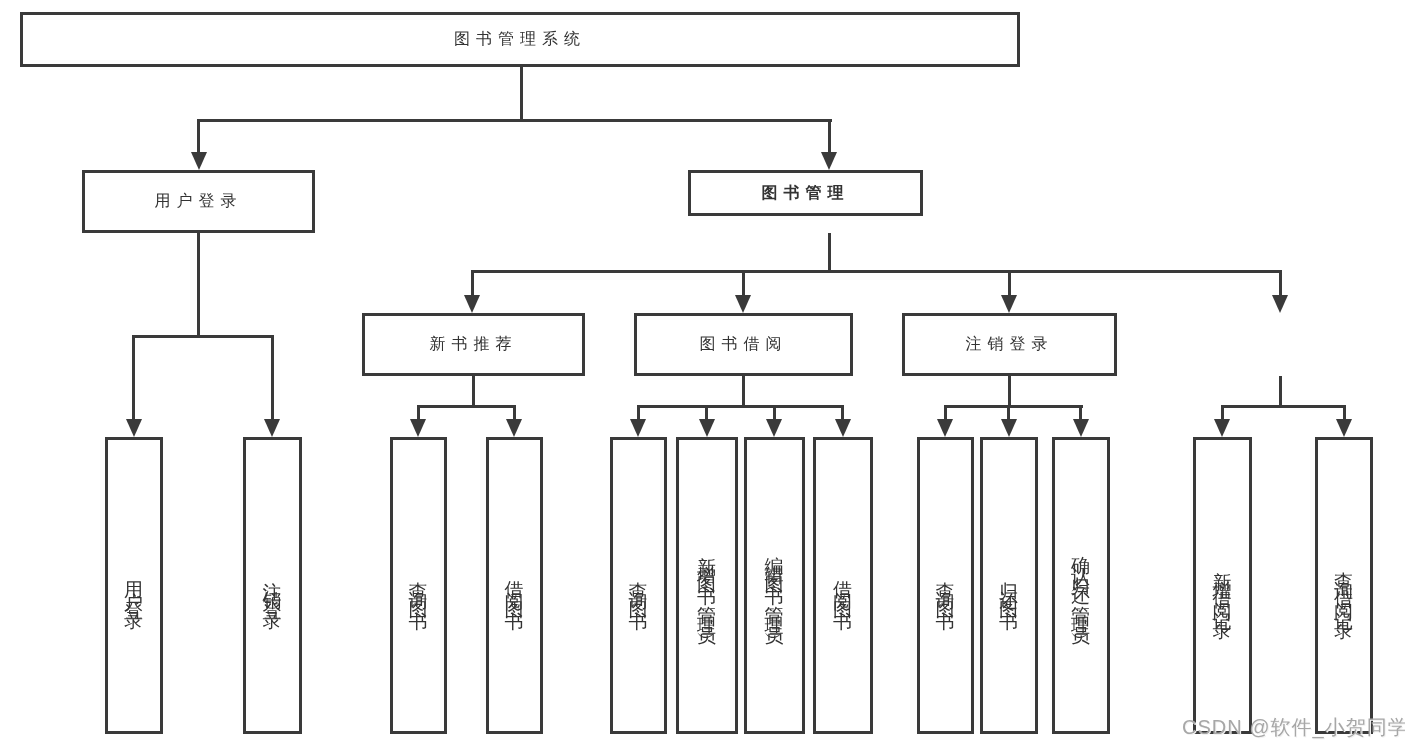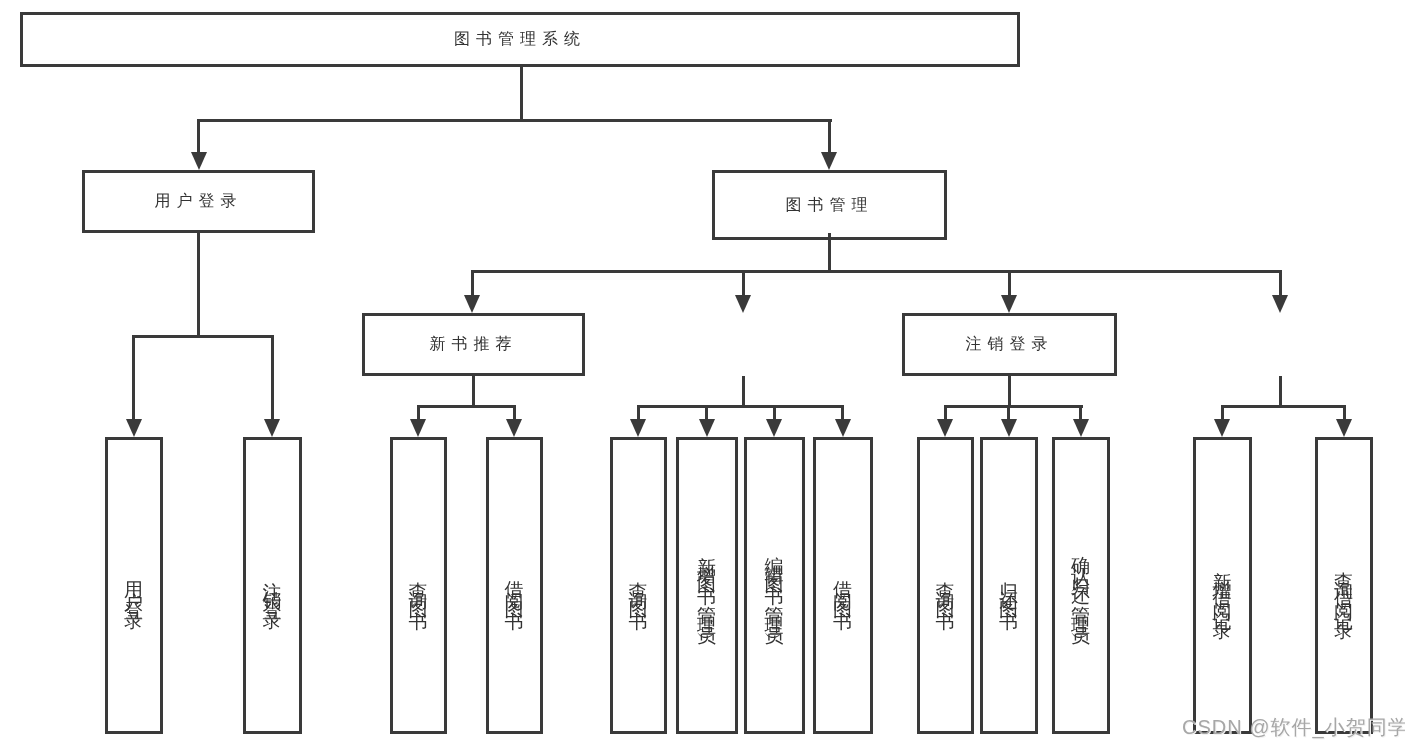--- a/index.html
+++ b/index.html
@@ -36,28 +36,31 @@
 <div id="stage">
 
   <div class="box hbox" style="left:20px; top:12px; width:1000px; height:55px;">
     <span>图书管理系统</span>
   </div>
 
   <div class="box hbox" style="left:82px; top:170px; width:233px; height:63px;">
     <span>用户登录</span>
   </div>
 
-  <div class="box hbox" style="left:712px; top:170px; width:235px; height:70px;">
+  <div class="box hbox" style="left:688px; top:170px; width:235px; height:46px;font-weight:bold;">
     <span>图书管理</span>
   </div>
 
   <div class="box hbox" style="left:362px; top:313px; width:223px; height:63px;align-items:center;">
     <span>新书推荐</span>
   </div>
 
+  <div class="box hbox" style="left:634px; top:313px; width:219px; height:63px;">
+    <span>图书借阅</span>
+  </div>
 
   <div class="box hbox" style="left:902px; top:313px; width:215px; height:63px;">
     <span>注销登录</span>
   </div>
 
 
   <div class="box vbox" style="left:105px; top:437px; width:58px; height:297px;">
     <span>用户登录</span>
   </div>
   <div class="box vbox" style="left:243px; top:437px; width:59px; height:297px;">

